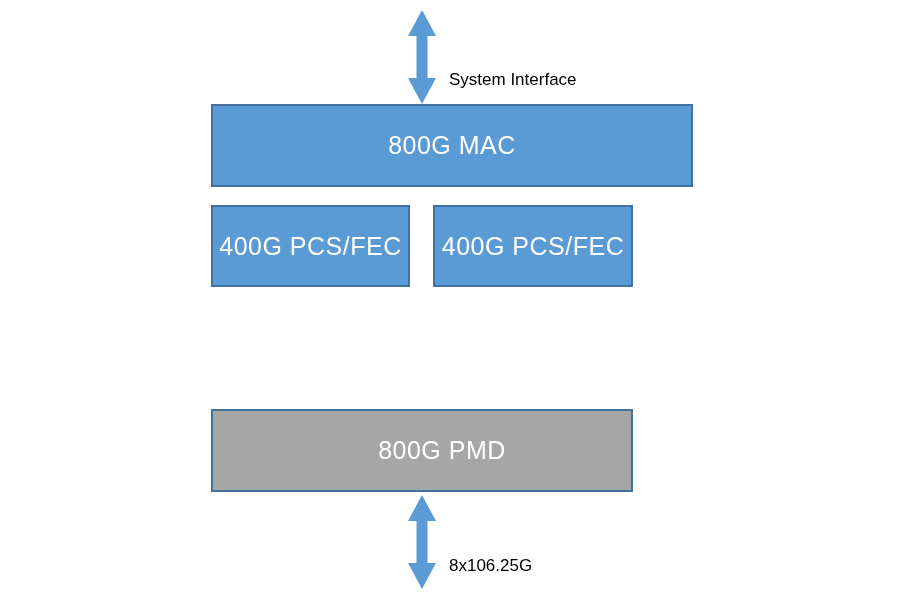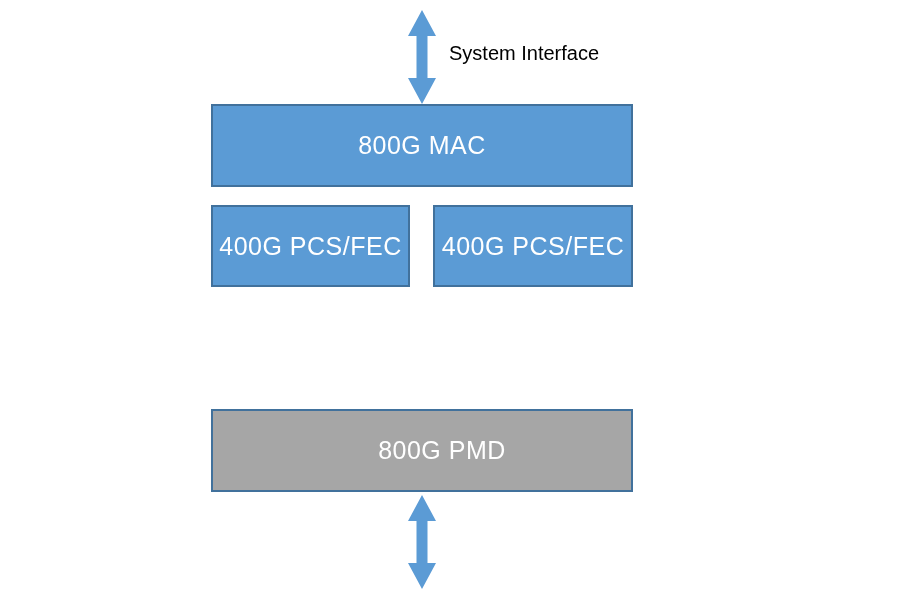--- a/index.html
+++ b/index.html
@@ -22,39 +22,40 @@
     display: flex;
     align-items: center;
     justify-content: center;
     color: var(--box-text, #ffffff);
     font-size: 25px;
     letter-spacing: 0.5px;
   }
   .fill-blue { background: var(--blue-fill, #5B9BD5); }
   .fill-gray { background: var(--gray-fill, #A6A6A6); }
 
-  .box-mac       { left: 211px; top: 104px; width: 422px; height: 83px; }
+  .box-mac       { left: 211px; top: 104px; width: 482px; height: 83px; }
   .box-pcs-left  { left: 211px; top: 205px; width: 199px; height: 82px; }
   .box-pcs-right { left: 433px; top: 205px; width: 200px; height: 82px; }
   .box-pma       { left: 211px; top: 306px; width: 422px; height: 84px; }
   .box-pmd       { left: 211px; top: 409px; width: 422px; height: 83px; padding-left: 40px; }
 
   .arrow {
     position: absolute;
     width: 28px;
     height: 94px;
   }
   .arrow-top    { left: 408px; top: 10px; }
   .arrow-bottom { left: 408px; top: 495px; }
 
   .iface-label {
     position: absolute;
     color: var(--label-text, #000000);
-    font-size: 20px;
+    font-size: 17px;
     white-space: nowrap;
+    margin-top: 28px;
   }
   .label-top    { left: 449px; top: 42px; }
   .label-bottom { left: 449px; top: 528px; }
 </style>
 </head>
 <body>
 
 <div class="canvas">
 
   <svg class="arrow arrow-top" viewBox="0 0 28 94" preserveAspectRatio="none">
@@ -77,14 +78,15 @@
 
 
   <div class="layer-box fill-gray box-pmd">
     <span>800G PMD</span>
   </div>
 
   <svg class="arrow arrow-bottom" viewBox="0 0 28 94" preserveAspectRatio="none">
     <polygon points="14,0 28,26 19.5,26 19.5,68 28,68 14,94 0,68 8.5,68 8.5,26 0,26" fill="#5B9BD5"></polygon>
   </svg>
 
+  <div class="iface-label label-bottom">8x106.25G</div>
 
 </div>
 
 </body></html>

